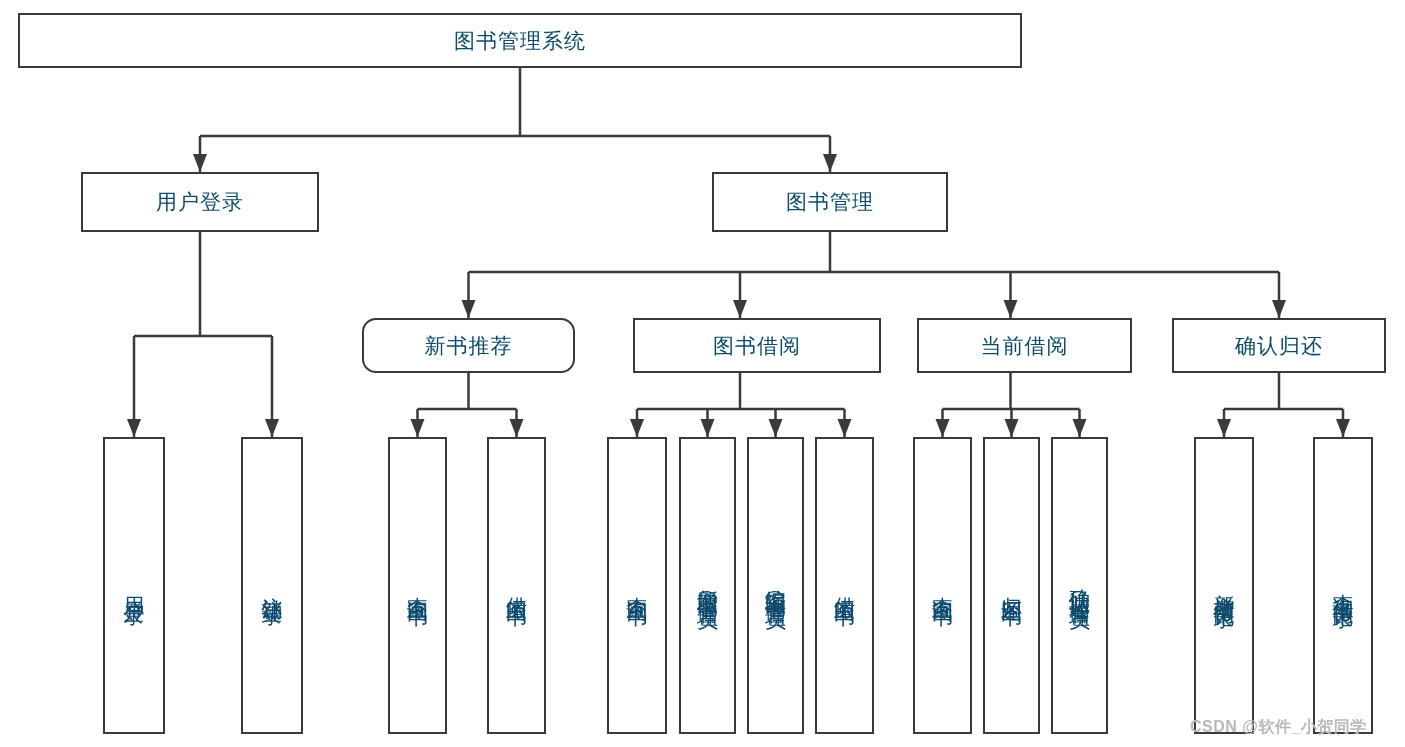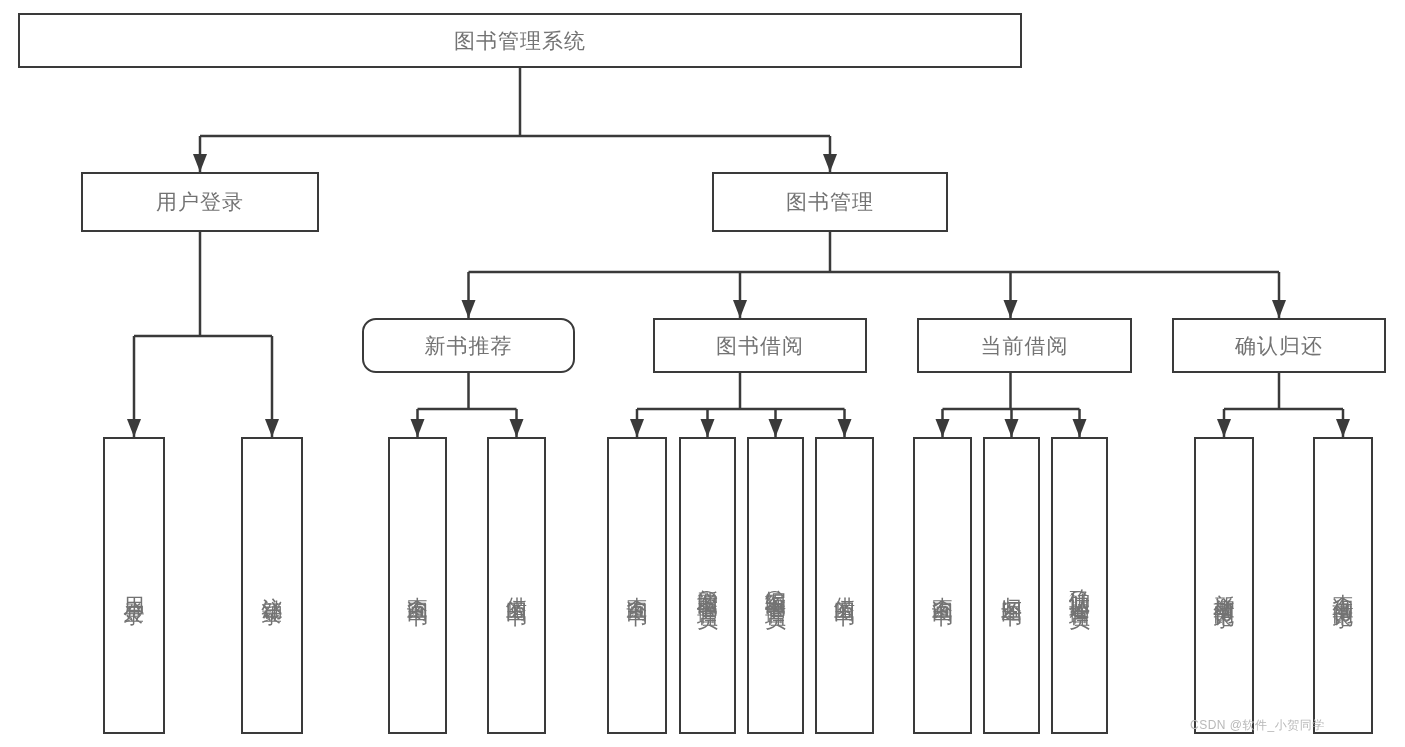--- a/index.html
+++ b/index.html
@@ -22,21 +22,21 @@
     left: 0;
     top: 0;
     width: 1405px;
     height: 747px;
   }
   .node {
     position: absolute;
     box-sizing: border-box;
     border: 2.5px solid #3a3a3a;
     background: #ffffff;
-    color: #737373;
+    color: #0c4a6e;
     display: flex;
     align-items: center;
     justify-content: center;
     text-align: right;
   }
   .node.horiz {
     font-size: 21px;
     letter-spacing: 1px;
   }
   .node.root {
@@ -51,25 +51,26 @@
     line-height: 1.05;
     padding: 6px 0;
     justify-content: center;
   }
   .node-label {
     display: block;
     white-space: pre-line;
   }
   .watermark {
     position: absolute;
-    font-size: 12px;
+    font-size: 16px;
     color: #b9b9b9;
     letter-spacing: 0.5px;
     white-space: nowrap;
     user-select: none;
+    font-weight: bold;
   }
 </style>
 </head>
 <body>
 
 <div id="canvas">
   <svg id="edges" viewBox="0 0 1405 747" xmlns="http://www.w3.org/2000/svg">
       <line x1="520" y1="68" x2="520" y2="136" stroke="#3a3a3a" stroke-width="2.5"></line>
       <line x1="200" y1="136" x2="830" y2="136" stroke="#3a3a3a" stroke-width="2.5"></line>
       <line x1="200" y1="136" x2="200" y2="172" stroke="#3a3a3a" stroke-width="2.5"></line>
@@ -129,21 +130,21 @@
       </div>
       <div class="node horiz" style="left: 81px; top: 172px; width: 238px; height: 60px;">
         <span class="node-label">用户登录</span>
       </div>
       <div class="node horiz" style="left: 712px; top: 172px; width: 236px; height: 60px;">
         <span class="node-label">图书管理</span>
       </div>
       <div class="node horiz" style="left: 362px; top: 318px; width: 213px; height: 55px; border-radius: 14px;">
         <span class="node-label">新书推荐</span>
       </div>
-      <div class="node horiz" style="left: 633px; top: 318px; width: 214px; height: 55px; margin-left: 20px;">
+      <div class="node horiz" style="left: 633px; top: 318px; width: 248px; height: 55px;">
         <span class="node-label">图书借阅</span>
       </div>
       <div class="node horiz" style="left: 903px; top: 318px; width: 215px; height: 55px; margin-left: 14px;">
         <span class="node-label">当前借阅</span>
       </div>
       <div class="node horiz" style="left: 1172px; top: 318px; width: 214px; height: 55px;">
         <span class="node-label">确认归还</span>
       </div>
       <div class="node vert" style="left: 103px; top: 437px; width: 62px; height: 297px;">
         <span class="node-label">用户登录</span>

